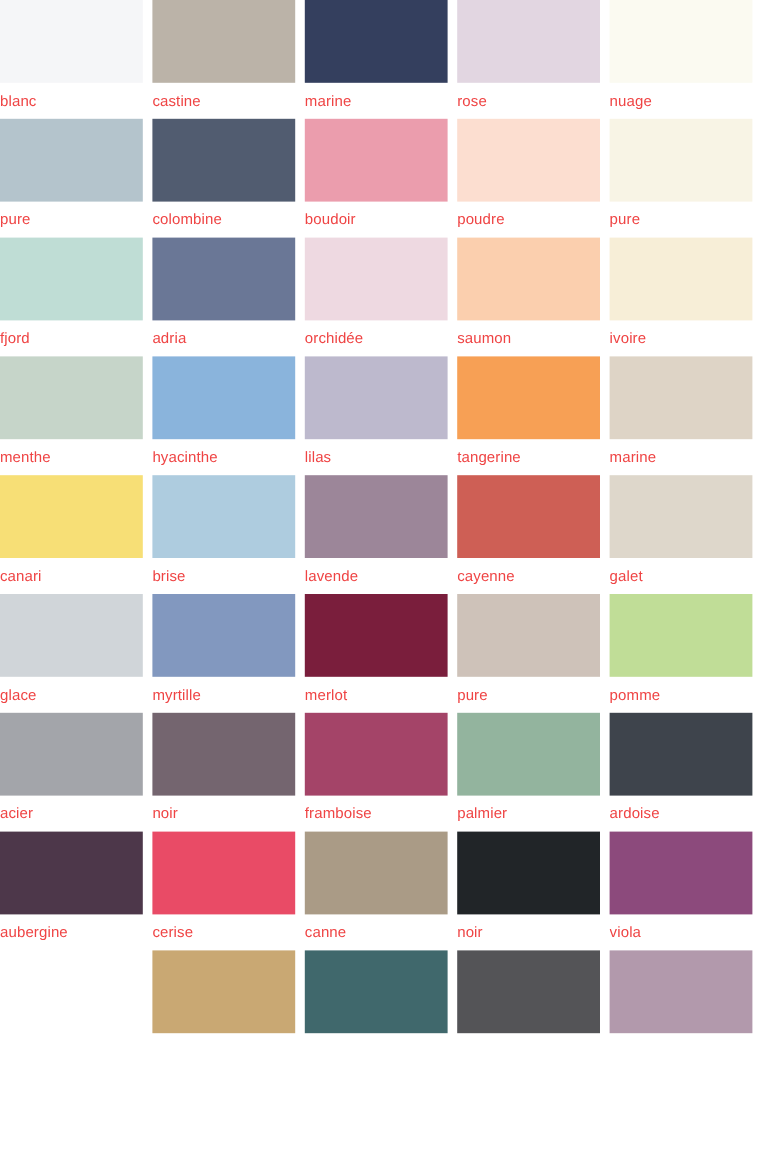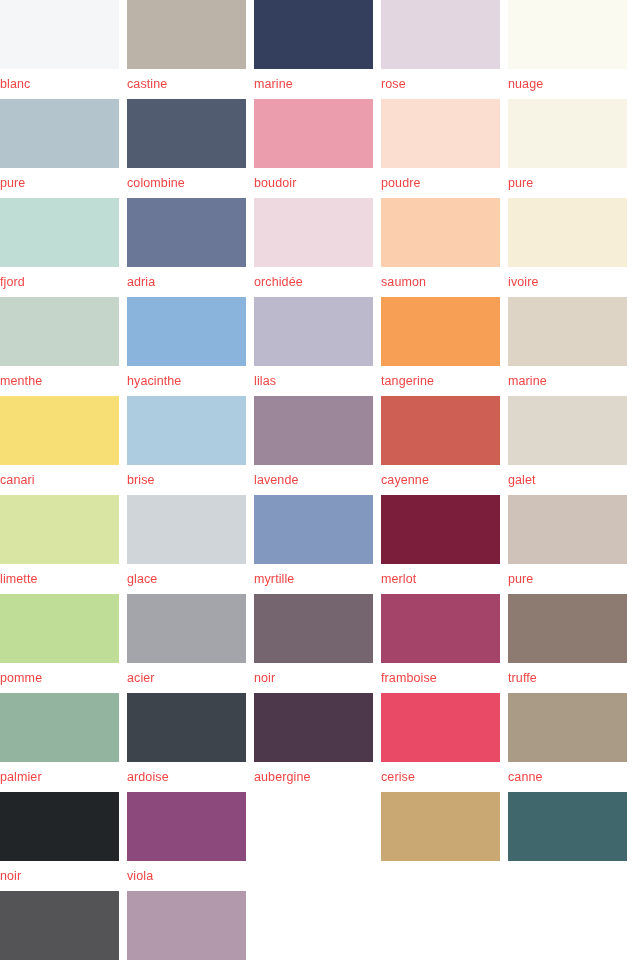--- a/index.html
+++ b/index.html
@@ -151,24 +151,20 @@
     </div>
     <div class="swatch-cell">
       <span class="swatch-chip" style="background-color: rgb(206, 95, 85);"></span>
       <span class="swatch-label">cayenne</span>
     </div>
     <div class="swatch-cell">
       <span class="swatch-chip" style="background-color: rgb(222, 215, 203);"></span>
       <span class="swatch-label">galet</span>
     </div>
     <div class="swatch-cell">
-      <span class="swatch-chip" style="background-color: rgb(217, 229, 163);"></span>
-      <span class="swatch-label">limette</span>
-    </div>
-    <div class="swatch-cell">
       <span class="swatch-chip" style="background-color: rgb(208, 213, 217);"></span>
       <span class="swatch-label">glace</span>
     </div>
     <div class="swatch-cell">
       <span class="swatch-chip" style="background-color: rgb(130, 152, 191);"></span>
       <span class="swatch-label">myrtille</span>
     </div>
     <div class="swatch-cell">
       <span class="swatch-chip" style="background-color: rgb(122, 30, 60);"></span>
       <span class="swatch-label">merlot</span>
@@ -187,24 +183,20 @@
     </div>
     <div class="swatch-cell">
       <span class="swatch-chip" style="background-color: rgb(116, 101, 111);"></span>
       <span class="swatch-label">noir</span>
     </div>
     <div class="swatch-cell">
       <span class="swatch-chip" style="background-color: rgb(164, 68, 104);"></span>
       <span class="swatch-label">framboise</span>
     </div>
     <div class="swatch-cell">
-      <span class="swatch-chip" style="background-color: rgb(141, 123, 114);"></span>
-      <span class="swatch-label">truffe</span>
-    </div>
-    <div class="swatch-cell">
       <span class="swatch-chip" style="background-color: rgb(147, 180, 158);"></span>
       <span class="swatch-label">palmier</span>
     </div>
     <div class="swatch-cell">
       <span class="swatch-chip" style="background-color: rgb(62, 68, 76);"></span>
       <span class="swatch-label">ardoise</span>
     </div>
     <div class="swatch-cell">
       <span class="swatch-chip" style="background-color: rgb(77, 55, 74);"></span>
       <span class="swatch-label">aubergine</span>

